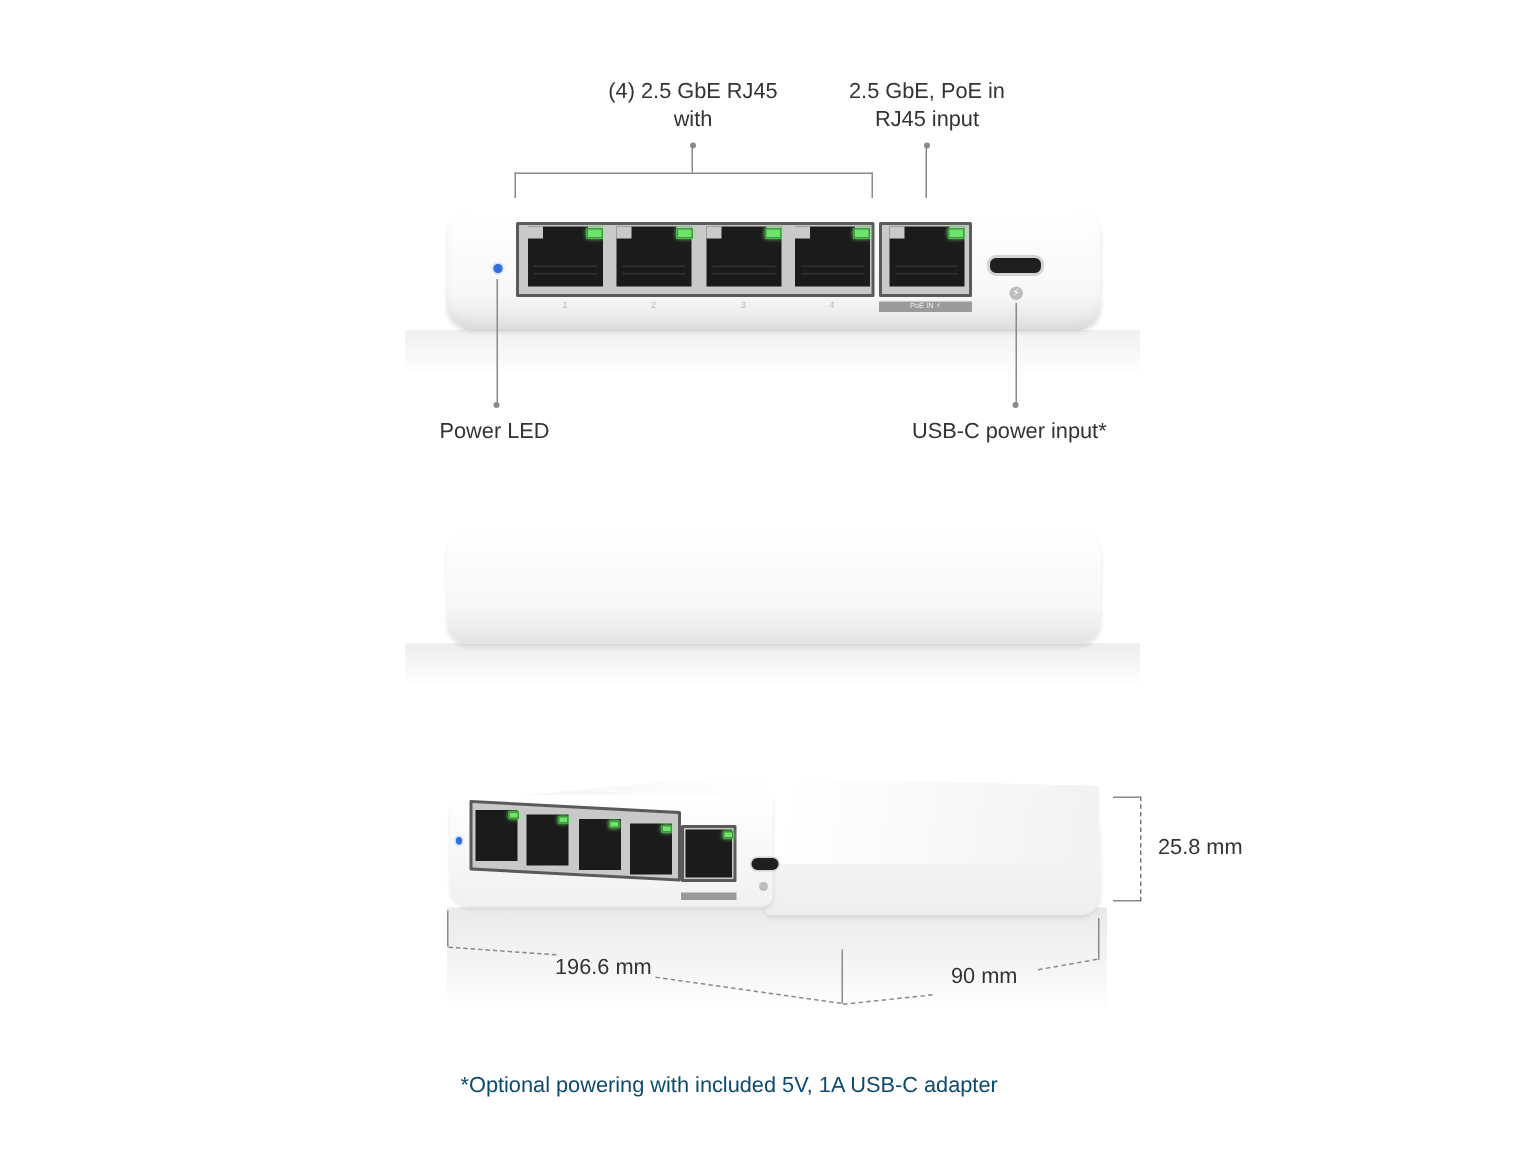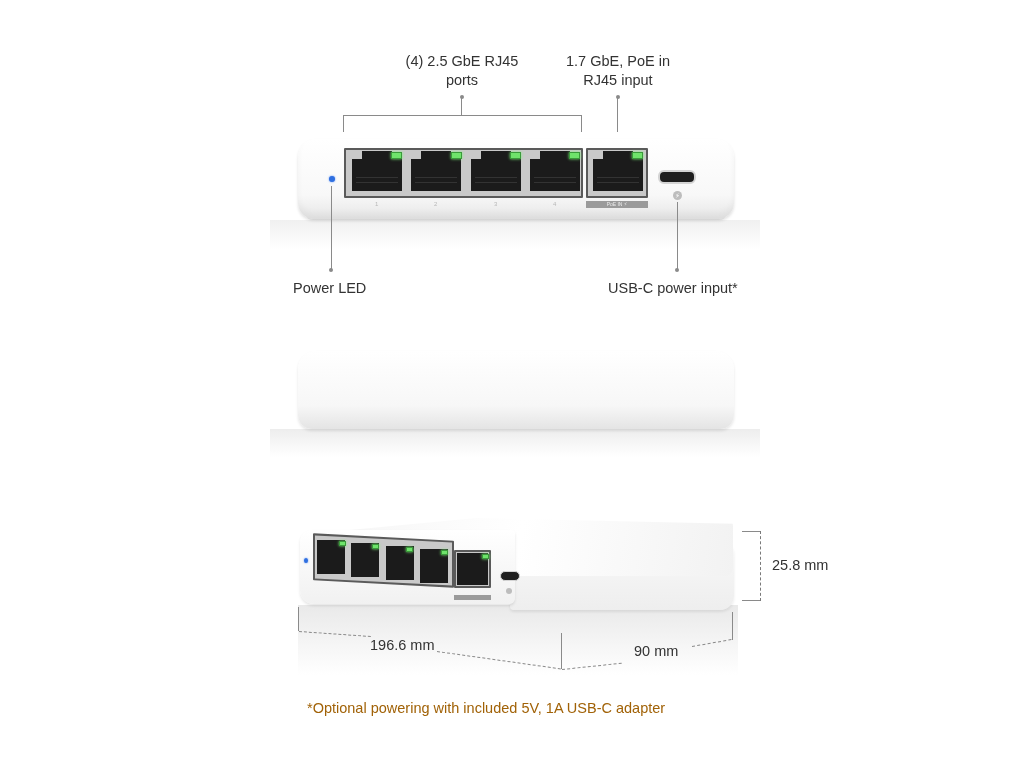--- a/index.html
+++ b/index.html
@@ -65,33 +65,33 @@
     position: absolute; left: 510px; top: 540px; width: 224px; height: 70px;
     background: linear-gradient(#f9f9f9, #eeeeee);
     border-radius: 4px 14px 14px 4px;
     box-shadow: 0 2px 3px rgba(0,0,0,0.08);
   }
   .reflect3 { position:absolute; left: 298px; top: 605px; width: 440px; height: 70px;
     background: linear-gradient(rgba(215,215,215,0.55), rgba(255,255,255,0)); }
   .dim-text { font-size: 14.5px; color: #333; }
   .dash-v { position: absolute; width: 0; border-left: 1px dashed #7a7a7a; }
   .dash-h { position: absolute; height: 0; border-top: 1px dashed #8a8a8a; transform-origin: left center; }
-  .footnote { font-size: 14.5px; color: #a16207; }
+  .footnote { font-size: 14.5px; color: #0c4a6e; margin-top: 16px; }
 </style>
 </head>
 <body>
 
 <div>
 
   <div class="abs callout" style="left:392px; top:52px; width:140px;">
     <div>(4) 2.5 GbE RJ45</div>
-    <div>ports</div>
+    <div>with</div>
   </div>
   <div class="abs callout" style="left:553px; top:52px; width:130px;">
-    <div>1.7 GbE, PoE in</div>
+    <div>2.5 GbE, PoE in</div>
     <div>RJ45 input</div>
   </div>
 
   <div>
     <div class="dot" style="left:460px; top:95px;"></div>
     <div class="line" style="left:461px; top:97px; width:1px; height:18px;"></div>
     <div class="line" style="left:343px; top:115px; width:239px; height:1px;"></div>
     <div class="line" style="left:343px; top:115px; width:1px; height:17px;"></div>
     <div class="line" style="left:581px; top:115px; width:1px; height:17px;"></div>
   </div>

